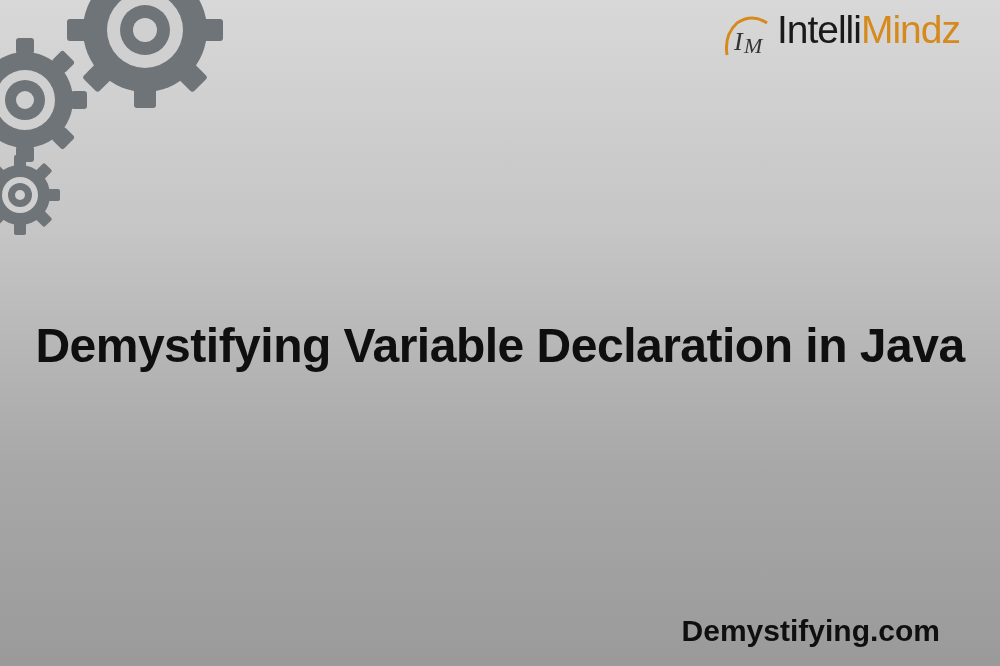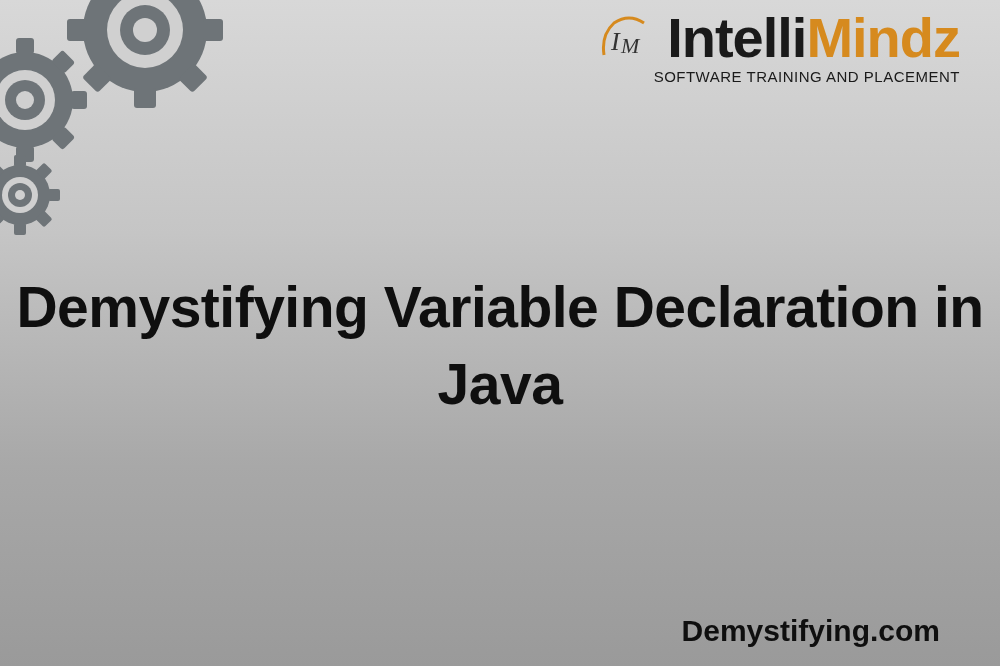--- a/index.html
+++ b/index.html
@@ -22,22 +22,22 @@
     width: 280px;
     height: 280px;
   }
   .logo-block {
     position: absolute;
     top: 10px;
     right: 40px;
     text-align: right;
   }
   .logo-text {
-    font-size: 56px;
-    font-weight: 700;
+    font-size: 39px;
+    font-weight: 400;
     letter-spacing: -1px;
     line-height: 1;
   }
   .logo-intelli {
     color: #1a1a1a;
   }
   .logo-mindz {
     color: #d68a1e;
   }
   .logo-tagline {
@@ -53,21 +53,21 @@
     width: 50px;
     height: 45px;
   }
   .main-title {
     position: absolute;
     top: 52%;
     left: 50%;
     transform: translate(-50%, -50%);
     width: 100%;
     text-align: center;
-    font-size: 57px;
+    font-size: 48px;
     font-weight: 800;
     color: #0f0f0f;
     line-height: 1.35;
     letter-spacing: -0.5px;
   }
   .footer-url {
     position: absolute;
     bottom: 18px;
     right: 60px;
     font-size: 30px;
@@ -150,18 +150,17 @@
   <div class="logo-mark">
     <svg viewBox="0 0 50 45" width="50" height="45">
       <path d="M 5 40 Q 2 20 15 8 Q 30 -2 45 8" stroke="#d68a1e" stroke-width="3" fill="none"></path>
       <text x="12" y="35" font-family="serif" font-size="26" font-style="italic" fill="#333">I</text>
       <text x="22" y="38" font-family="serif" font-size="22" font-style="italic" fill="#333">M</text>
     </svg>
   </div>
   <div class="logo-text">
     <span class="logo-intelli">Intelli</span><span class="logo-mindz">Mindz</span>
   </div>
-  <div class="logo-tagline">SOFTWARE TRAINING AND PLACEMENT</div>
 </div>
 
 <h1 class="main-title">Demystifying Variable Declaration in Java</h1>
 
 <div class="footer-url">Demystifying.com</div>
 
 </body></html>

